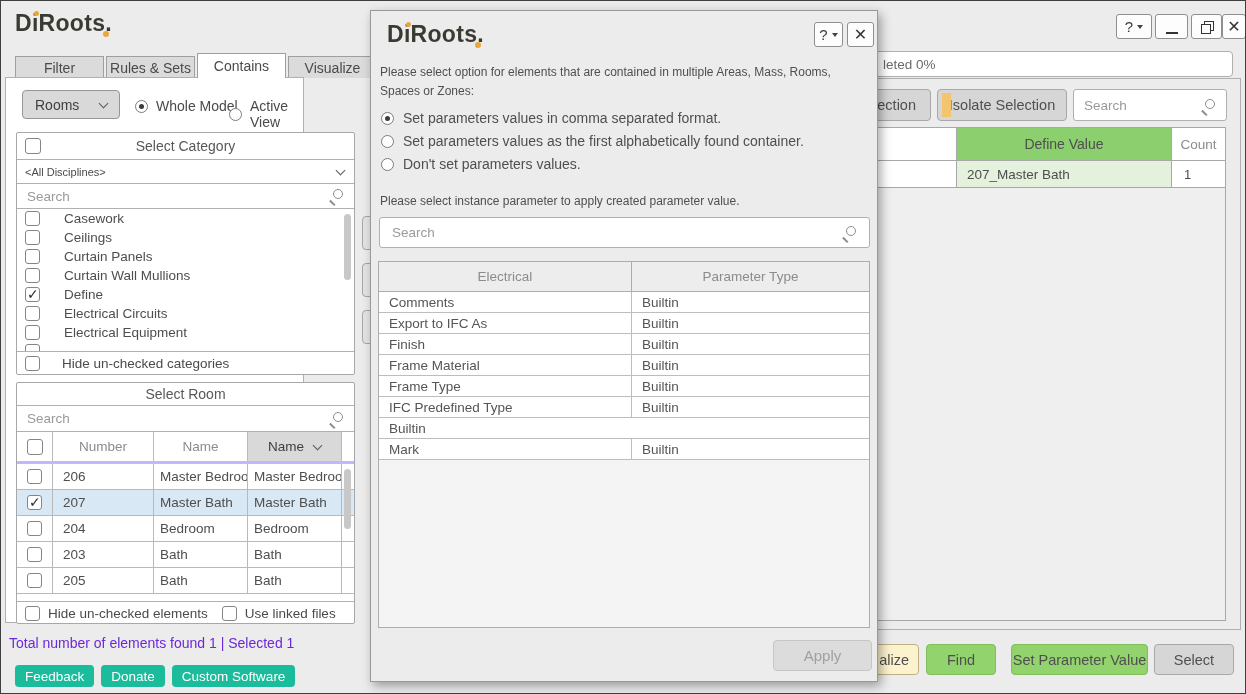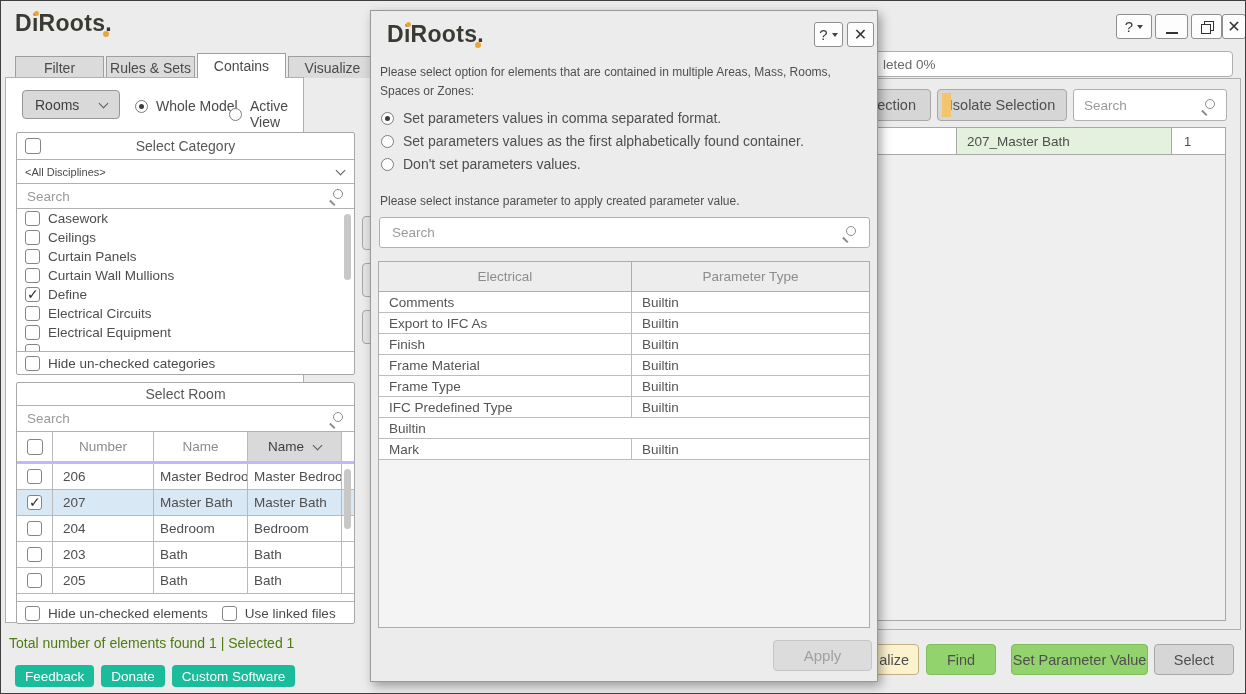--- a/index.html
+++ b/index.html
@@ -37,21 +37,21 @@
 
   .page { position:absolute; left:4px; top:76px; width:299px; height:546px; background:#fff; border:1px solid #b0b0b0; }
 
   .drop { background:#d9d9d9; border:1px solid #969696; border-radius:4px; display:flex; align-items:center; justify-content:space-between; padding:0 12px; font-size:14px; color:#3f3f3f; }
 
   .panel { position:absolute; border:1px solid #a8a8a8; background:#fff; border-radius:2px; }
   .panel-h { height:27px; border-bottom:1px solid #b0b0b0; display:flex; align-items:center; position:relative; }
   .panel-h .title { position:absolute; left:0; right:0; text-align:center; font-size:14px; color:#585858; }
   .rowline { border-bottom:1px solid #b0b0b0; display:flex; align-items:center; position:relative; }
 
-  .cat-item { display:flex; align-items:center; height:19px; padding-left:8px; gap:8px; font-size:13.5px; color:#4e4e4e; }
+  .cat-item { display:flex; align-items:center; height:19px; padding-left:8px; gap:24px; font-size:13.5px; color:#4e4e4e; }
   .scroll-thumb { position:absolute; width:7px; background:#c8c8c8; border-radius:4px; }
 
   
   .rt-cell { border-right:1px solid #b9b9b9; height:100%; display:flex; align-items:center; overflow:hidden; white-space:nowrap; }
   .rt-head { font-size:13.5px; color:#8c8c8c; justify-content:center; }
   .rt-row { display:flex; height:26px; border-bottom:1px solid #b9b9b9; font-size:13.5px; color:#4e4e4e; background:#fff; }
   .rt-row.on { background:#d9e8f5; }
 
   
   .btn { display:flex; align-items:center; justify-content:center; border-radius:4px; font-size:14.5px; color:#4f4f4f; border:1px solid #a8a8a8; background:#d6d6d6; }
@@ -163,21 +163,21 @@
         <div class="cat-item">
             <span class="cb sm"></span>
             <span>Electrical Equipment</span>
           </div>
         <div class="cat-item">
             <span class="cb sm"></span>
             <span></span>
           </div>
         <span class="scroll-thumb" style="right:3px; top:5px; height:66px;"></span>
       </div>
-      <div style="height:24px; border-top:1px solid #b0b0b0; display:flex; align-items:center; gap:8px; padding-left:8px;">
+      <div style="height:24px; border-top:1px solid #b0b0b0; display:flex; align-items:center; gap:22px; padding-left:8px;">
         <span class="cb sm"></span>
         <span style="font-size:13.5px;">Hide un-checked categories</span>
       </div>
     </div>
 
     <div class="panel" style="left:10px; top:304px; width:339px; height:242px;">
       <div class="panel-h" style="height:23px;">
         <span class="title">Select Room</span>
       </div>
       <div class="rowline" style="height:26px; padding-left:10px;">
@@ -278,21 +278,21 @@
 
       <div style="position:relative; height:24px; border-top:1px solid #b0b0b0; display:flex; align-items:center;">
         <span class="cb sm" style="margin-left:8px;"></span>
         <span style="font-size:13.5px; margin-left:8px;">Hide un-checked elements</span>
         <span class="cb sm" style="margin-left:14px;"></span>
         <span style="font-size:13.5px; margin-left:8px;">Use linked files</span>
       </div>
     </div>
   </div>
 
-  <div class="abs" style="left:8px; top:634px; font-size:14px; color:#4d7c0f;">Total number of elements found 1 | Selected 1</div>
+  <div class="abs" style="left:8px; top:634px; font-size:14px; color:#6d28d9;">Total number of elements found 1 | Selected 1</div>
   <div class="abs" style="left:14px; top:664px; display:flex;">
     <div class="btn teal">
         <span>Feedback</span>
       </div>
     <div class="btn teal">
         <span>Donate</span>
       </div>
     <div class="btn teal">
         <span>Custom Software</span>
       </div>
@@ -314,20 +314,29 @@
   <div class="btn abs" style="left:936px; top:88px; width:130px; height:32px; position:absolute;">
     <span style="position:absolute; left:4px; top:3px; width:9px; height:24px; background:#f2c46d;"></span>
     <span>Isolate Selection</span>
   </div>
   <div class="abs" style="left:1072px; top:88px; width:154px; height:32px; background:#fff; border:1px solid #b0b0b0; border-radius:3px; display:flex; align-items:center; padding-left:10px;">
     <input class="searchinput" placeholder="Search" style="">
     <span class="mag" style="right:10px; top:9px;"></span>
   </div>
 
   <div class="abs" style="left:600px; top:126px; width:625px; height:494px; background:#efefef; border:1px solid #a8a8a8;">
+    <div style="display:flex; height:33px; border-bottom:1px solid #a8a8a8;">
+      <div style="width:355px; background:#fff; border-right:1px solid #a8a8a8;"></div>
+      <div style="width:215px; background:#8bcf6e; border-right:1px solid #a8a8a8; display:flex; align-items:center; justify-content:center; font-size:14px; color:#4e4e4e;">
+        <span>Define Value</span>
+      </div>
+      <div style="flex:1; background:#fff; display:flex; align-items:center; justify-content:center; font-size:13.5px; color:#8c8c8c;">
+        <span>Count</span>
+      </div>
+    </div>
     <div style="display:flex; height:27px; border-bottom:1px solid #a8a8a8; background:#fff;">
       <div style="width:355px; border-right:1px solid #a8a8a8;"></div>
       <div style="width:215px; background:#e4f1dc; border-right:1px solid #a8a8a8; display:flex; align-items:center; padding-left:10px; font-size:13.5px; color:#4e4e4e;">
         <span>207_Master Bath</span>
       </div>
       <div style="flex:1; display:flex; align-items:center; padding-left:12px; font-size:13px; color:#4e4e4e;">
         <span>1</span>
       </div>
     </div>
   </div>

